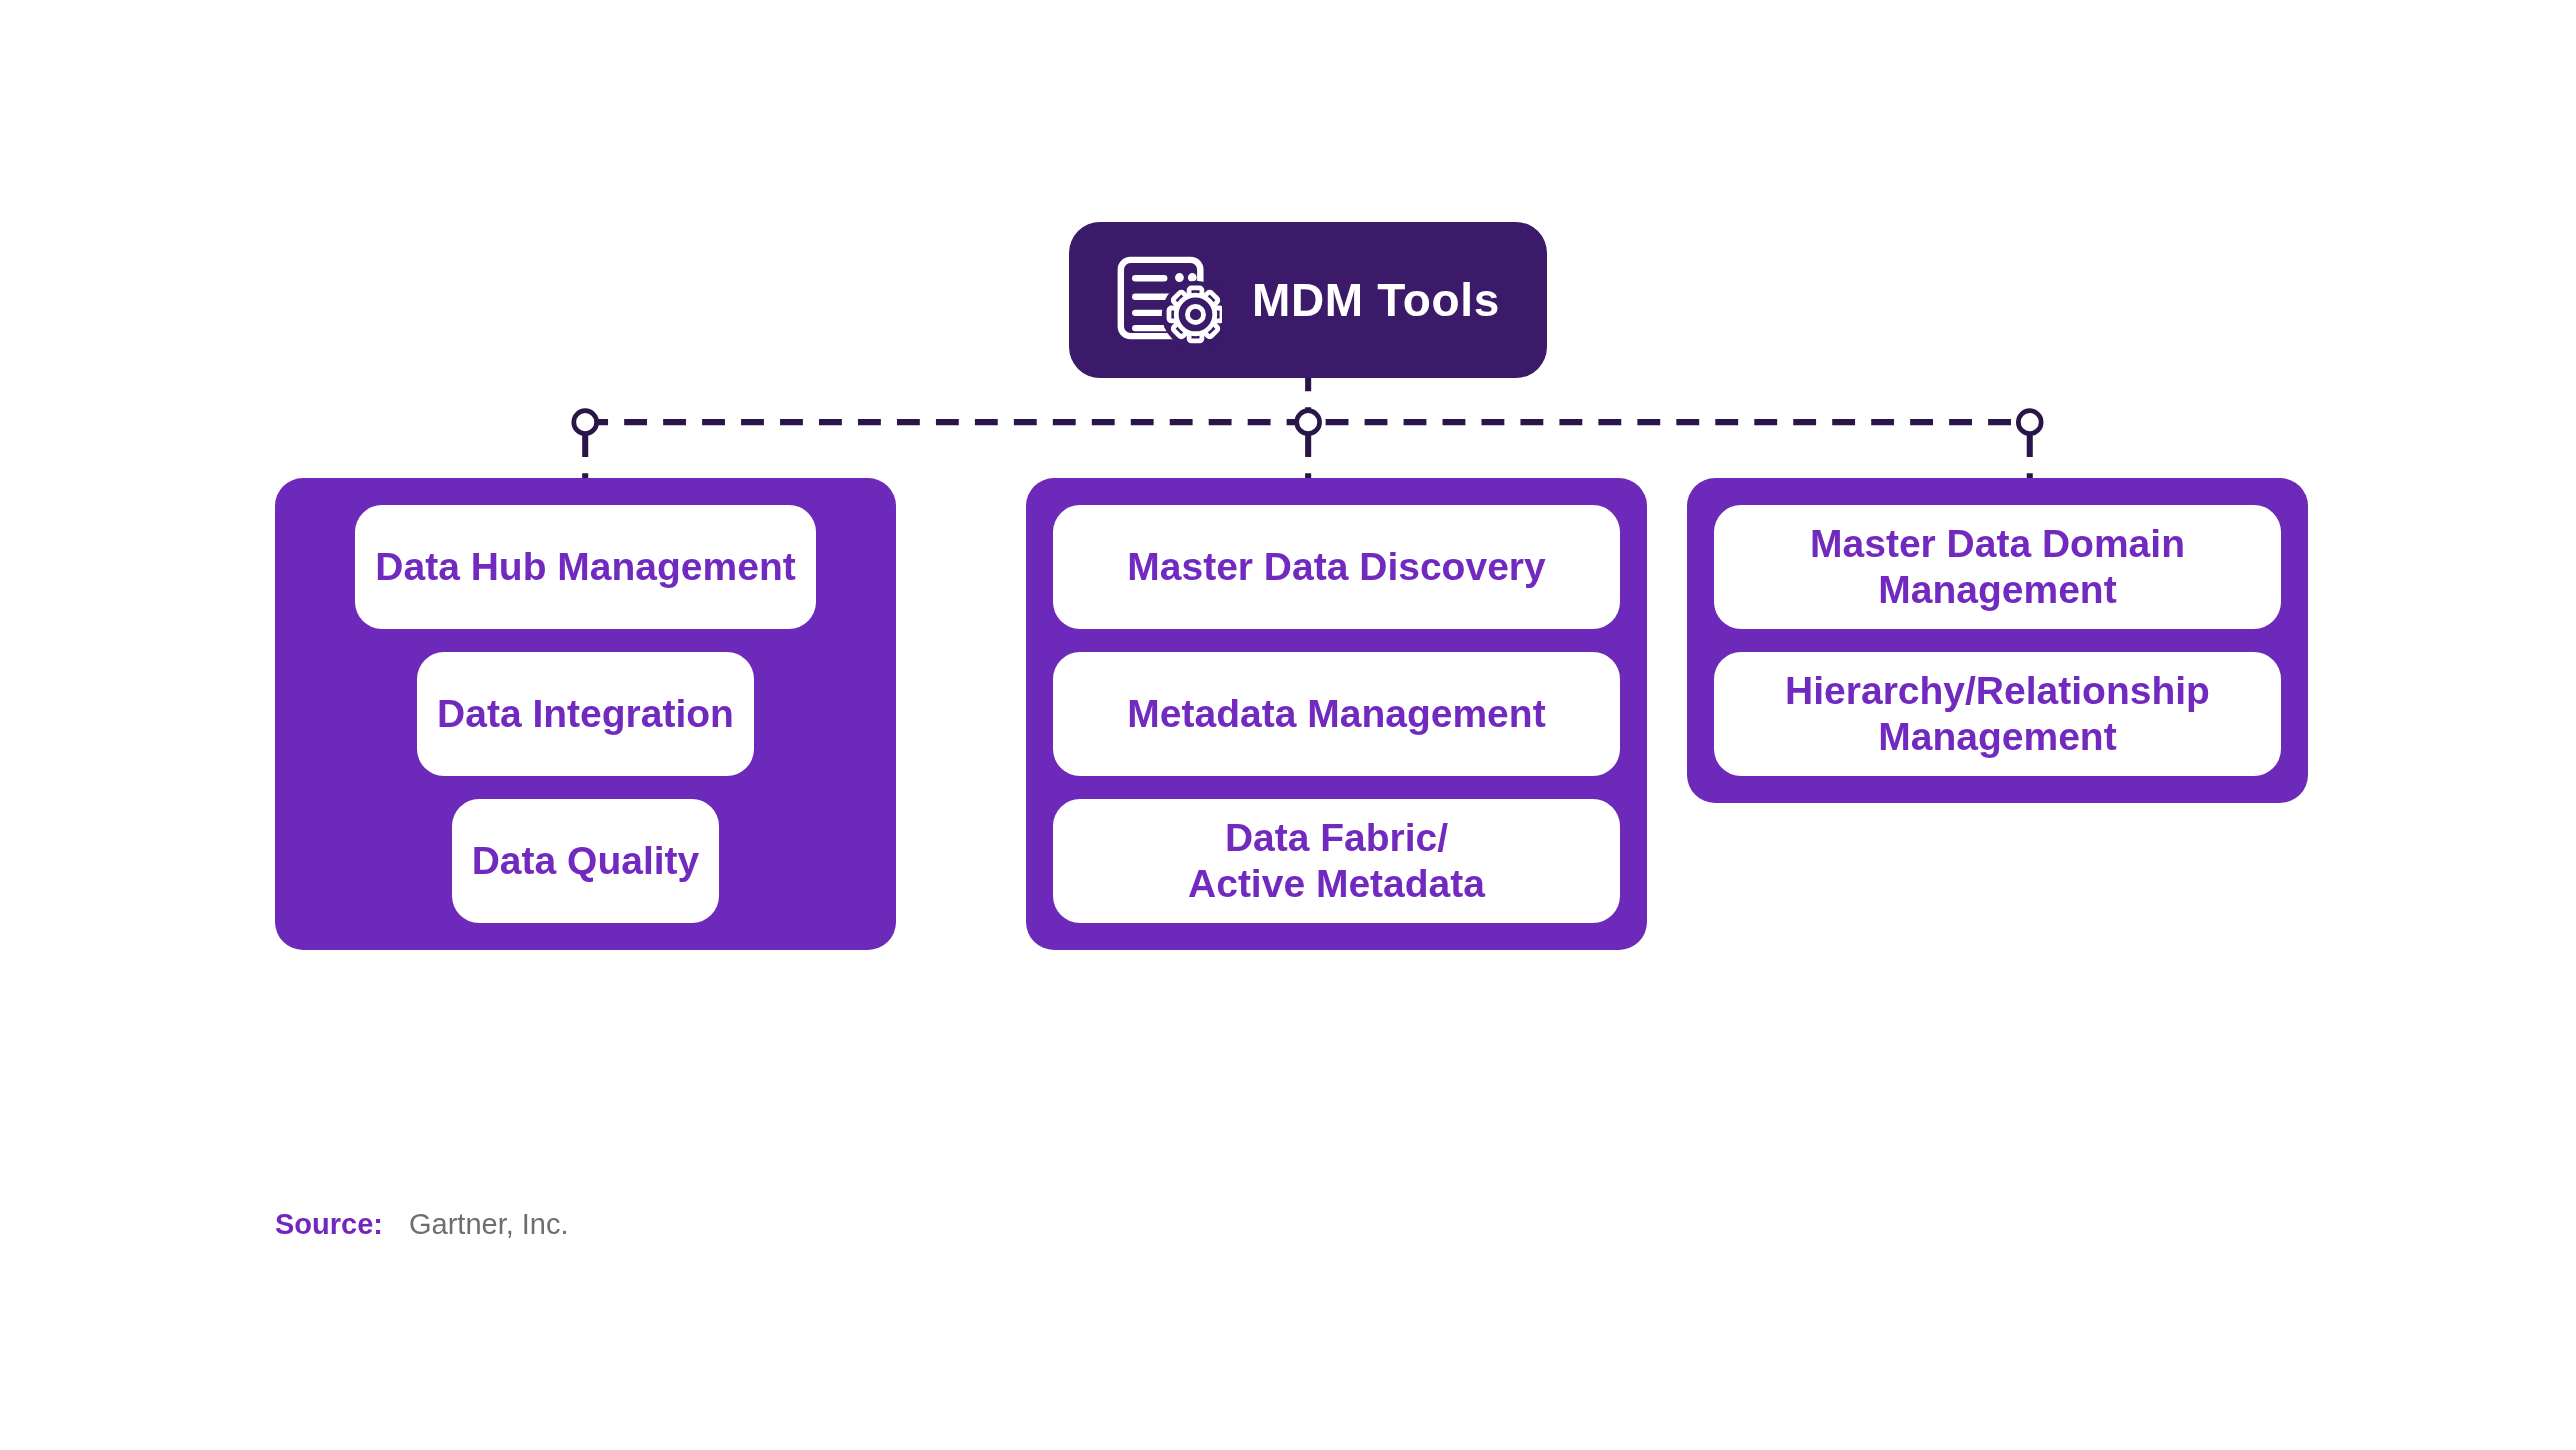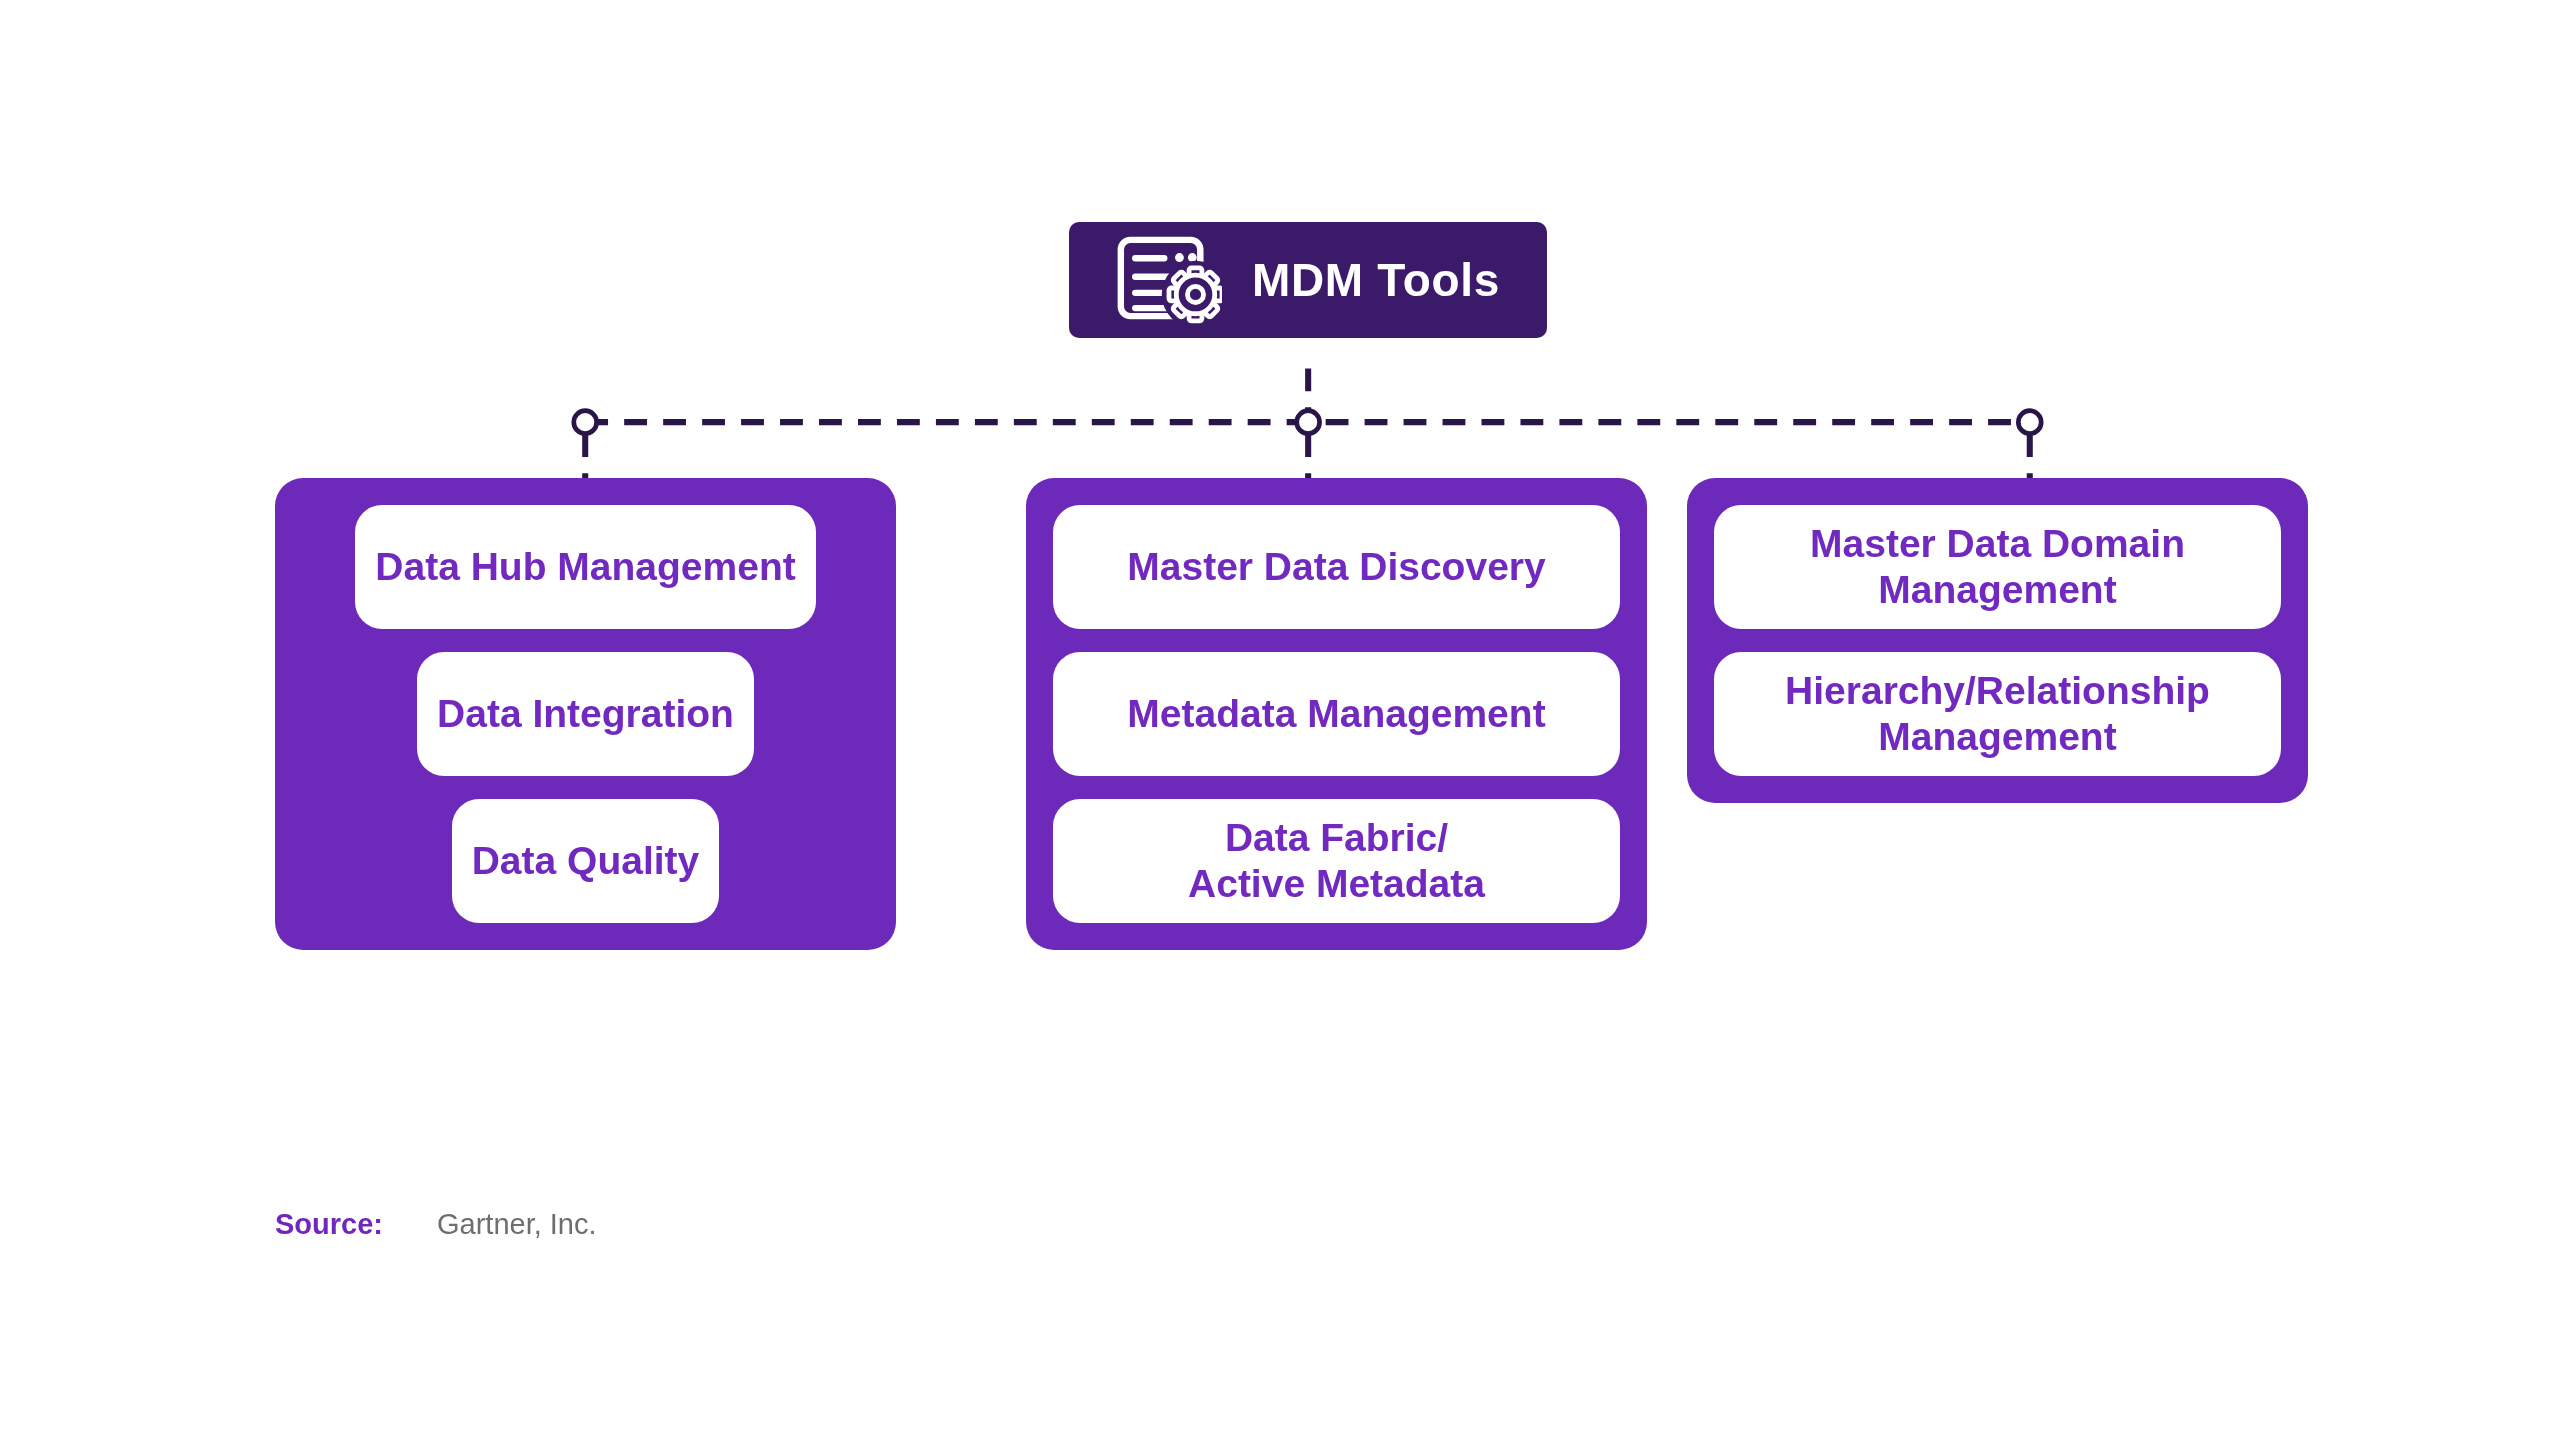--- a/index.html
+++ b/index.html
@@ -22,23 +22,23 @@
   }
   .connectors {
     position: absolute;
     left: 0; top: 0;
     width: 2576px; height: 1451px;
     pointer-events: none;
   }
   .header-box {
     position: absolute;
     left: 1069px; top: 222px;
-    width: 478px; height: 116px;
+    width: 478px; height: 156px;
     background: var(--header-bg);
-    border-radius: 10px;
+    border-radius: 31px;
     display: flex;
     align-items: center;
     justify-content: center;
     gap: 30px;
   }
   .header-title {
     color: #ffffff;
     font-size: 46px;
     font-weight: 700;
     letter-spacing: 0.7px;
@@ -80,21 +80,20 @@
     white-space: nowrap;
   }
   .source-line .label {
     color: var(--source-label);
     font-weight: 700;
     margin-right: 26px;
   }
   .source-line .text {
     color: var(--source-text);
     font-weight: 400;
-    margin-left: 28px;
   }
 </style>
 </head>
 <body>
 
 <div class="canvas">
 
   <svg class="connectors" viewBox="0 0 3834 2159" xmlns="http://www.w3.org/2000/svg">
 
     <line x1="1947" y1="548" x2="1947" y2="614" stroke="#2A1548" stroke-width="9" stroke-dasharray="34 24"></line>

